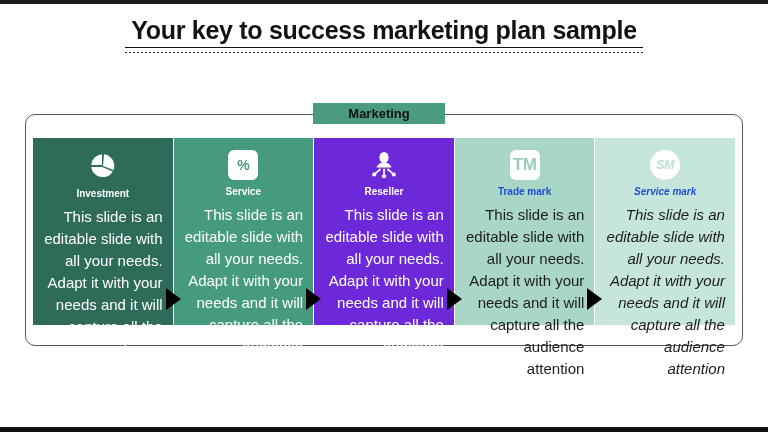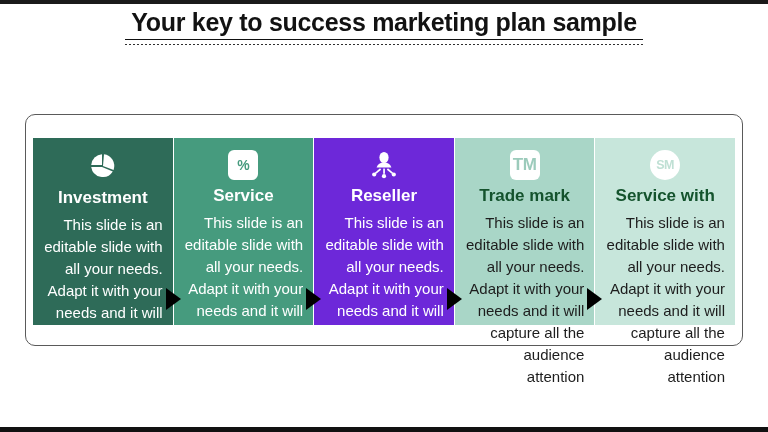--- a/index.html
+++ b/index.html
@@ -30,21 +30,21 @@
   .edge-bar-bottom {
     position: absolute;
     left: 0; bottom: 0;
     width: 768px; height: 5px;
     background: #111111;
   }
 
   
   .title-block {
     position: absolute;
-    left: 0; top: 8px;
+    left: 0; top: 16px;
     width: 768px;
     text-align: center;
   }
   .title-text {
     display: inline-block;
     font-size: 25px;
     font-weight: bold;
     color: #121212;
     letter-spacing: -0.3px;
     line-height: 1.15;
@@ -104,21 +104,21 @@
   .col {
     position: relative;
     flex: 1 1 0;
     box-sizing: border-box;
     padding: 12px 10px 0 10px;
     display: flex;
     flex-direction: column;
     align-items: center;
     border-right: 1.2px solid #ffffff;
   }
-  .col:last-child { border-right: none; }
+  .col:last-child { border-right: none; font-style: italic; }
 
   .col-icon {
     width: 38px;
     height: 38px;
     display: flex;
     align-items: center;
     justify-content: center;
     margin-bottom: 6px;
   }
 
@@ -130,35 +130,35 @@
     display: flex;
     align-items: center;
     justify-content: center;
     font-weight: bold;
     font-size: 14px;
     font-family: "Liberation Sans", sans-serif;
   }
   .icon-badge.circle { border-radius: 50%; }
 
   .col-title {
-    font-size: 17px;
+    font-size: 10px;
     font-weight: bold;
     line-height: 1.15;
     margin-bottom: 6px;
     text-align: center;
   }
   .col-body {
     font-size: 15px;
     line-height: 1.47;
     text-align: right;
     max-width: 128px;
   }
 
   .light-text .col-title, .light-text .col-body { color: #ffffff; }
-  .dark-text .col-title  { color: #14532d; }
+  .dark-text .col-title  { color: #1d4ed8; }
   .dark-text .col-body   { color: #1d1d1d; }
 
   
   .arrow {
     position: absolute;
     width: 0; height: 0;
     border-top: 11px solid transparent;
     border-bottom: 11px solid transparent;
     border-left: 15px solid #000000;
     top: 288px;
@@ -173,20 +173,23 @@
   <div class="edge-bar-top"></div>
   <div class="edge-bar-bottom"></div>
 
   <div class="title-block">
     <div class="title-text">Your key to success marketing plan sample</div>
     <div class="title-dots"></div>
   </div>
 
   <div class="frame"></div>
 
+  <div class="marketing-tab">
+    <span>Marketing</span>
+  </div>
 
   <div class="columns">
 
     <div class="col light-text" style="background:#2e6b58">
       <div class="col-icon">
         <svg width="32" height="32" viewBox="0 0 32 32" aria-hidden="true">
           <path d="M15.0 4.2 A11.8 11.8 0 0 0 4.2 15.0 L15.0 15.0 Z" fill="#ffffff"></path>
           <path d="M17.0 4.2 A11.8 11.8 0 0 1 26.6 19.9 L16.0 16.0 Z" fill="#ffffff"></path>
           <path d="M25.8 21.6 A11.8 11.8 0 0 1 4.2 17.0 L15.0 17.0 Z" fill="#ffffff"></path>
         </svg>
@@ -225,21 +228,21 @@
         <div class="icon-badge" style="color:#9ccbbb;font-size:17px;letter-spacing:-0.4px">TM</div>
       </div>
       <div class="col-title">Trade mark</div>
       <div class="col-body">This slide is an editable slide with all your needs. Adapt it with your needs and it will capture all the audience attention</div>
     </div>
 
     <div class="col dark-text" style="background:#c7e6db">
       <div class="col-icon">
         <div class="icon-badge circle" style="color:#bfe0d4;font-size:12.5px;letter-spacing:-0.4px">SM</div>
       </div>
-      <div class="col-title">Service with</div>
+      <div class="col-title">Service mark</div>
       <div class="col-body">This slide is an editable slide with all your needs. Adapt it with your needs and it will capture all the audience attention</div>
     </div>
 
   </div>
 
   <div class="arrow" style="left:166px"></div>
   <div class="arrow" style="left:306px"></div>
   <div class="arrow" style="left:447px"></div>
   <div class="arrow" style="left:587px"></div>
 

